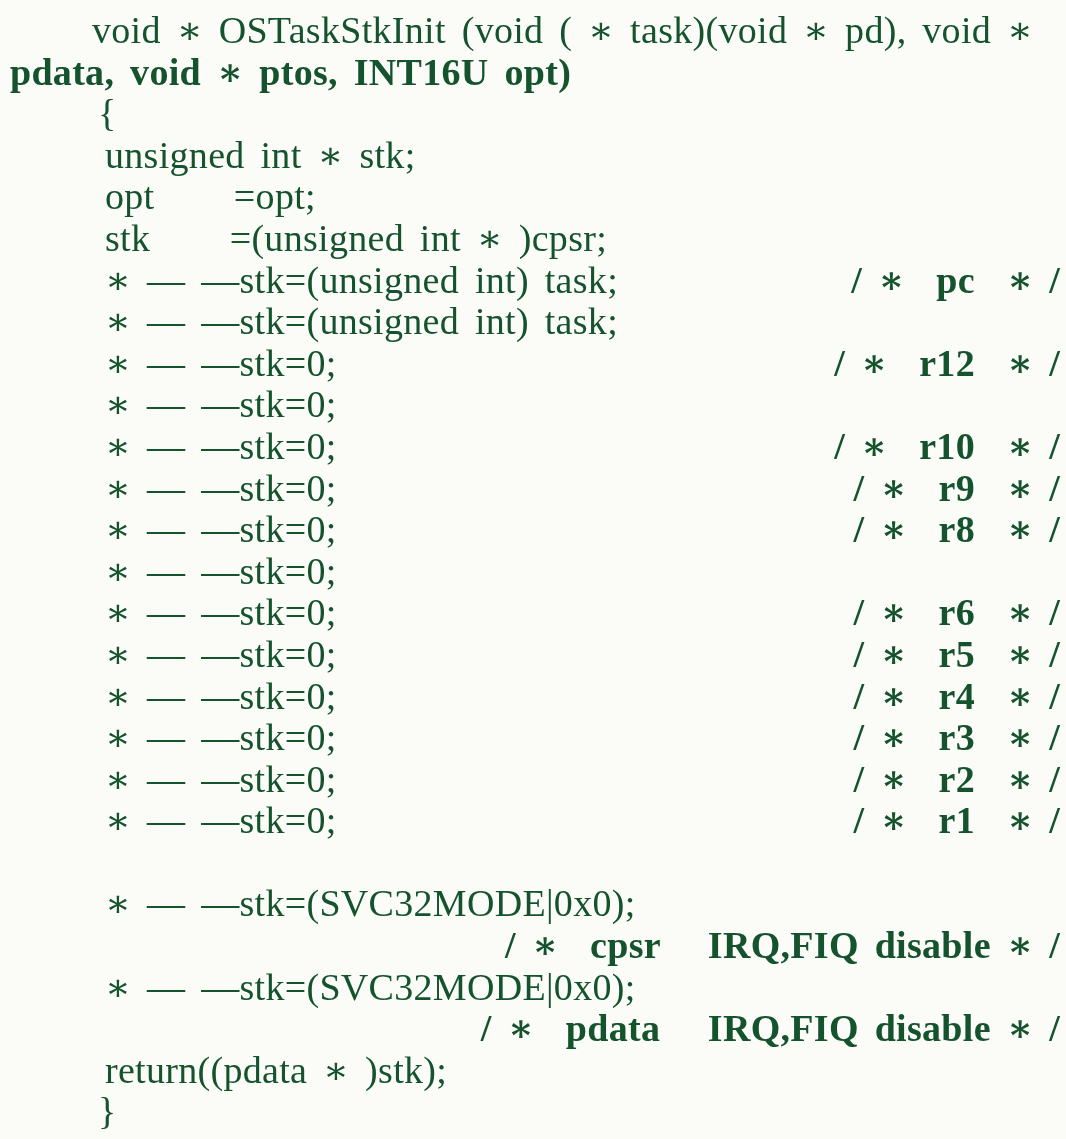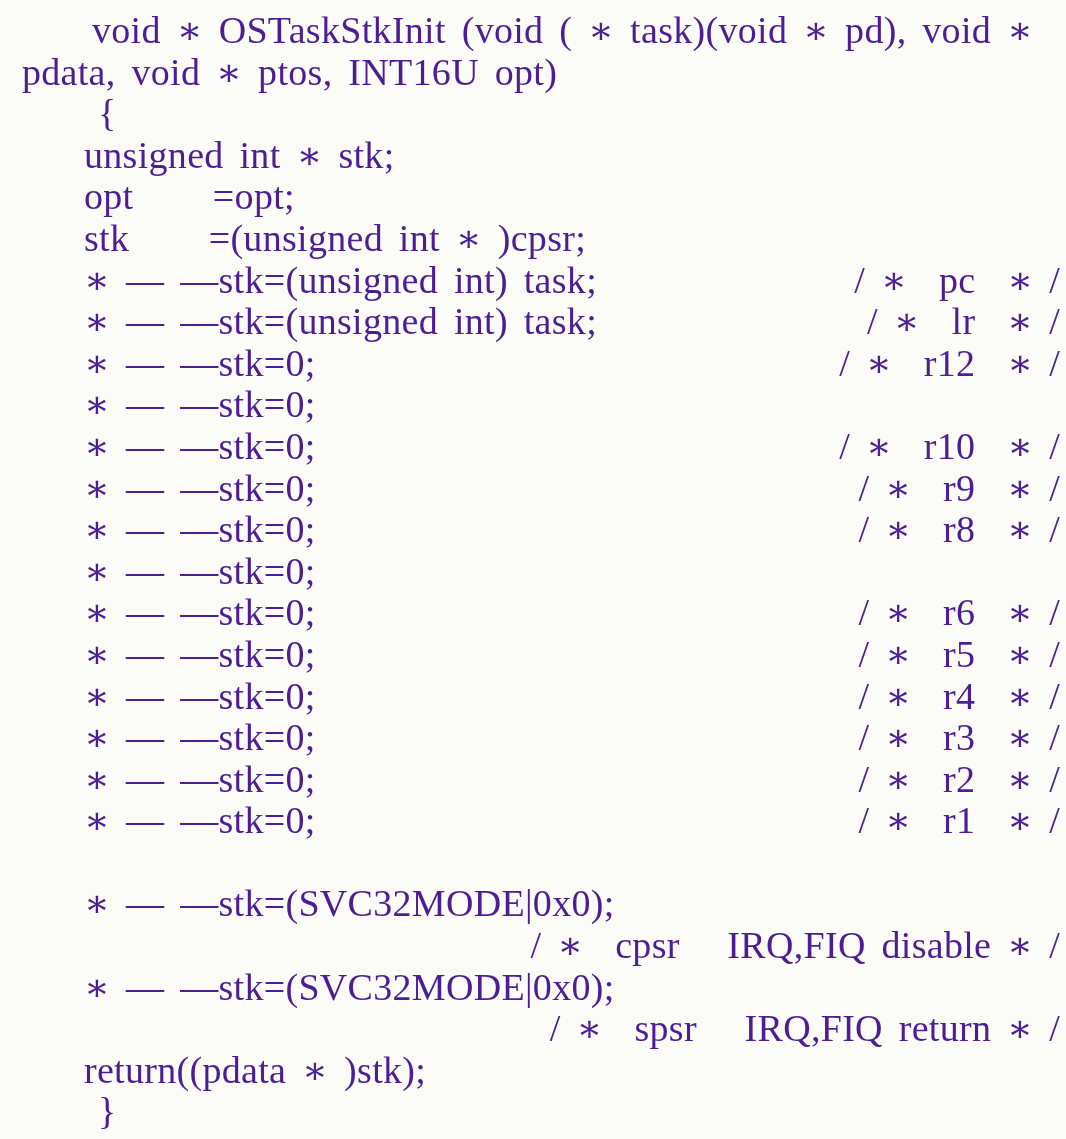--- a/index.html
+++ b/index.html
@@ -8,66 +8,66 @@
     background: #fbfbf7;
   }
   .page {
     position: relative;
     width: 1066px;
     height: 1139px;
     box-sizing: border-box;
     padding-top: 10px;
     overflow: hidden;
     background: #fbfbf7;
-    color: #4c1d95;
+    color: #14532d;
     font-family: "Liberation Serif", "DejaVu Serif", serif;
     font-size: 38px;
     letter-spacing: 0.3px;
     word-spacing: 0.16em;
   }
   .row {
     display: flex;
     align-items: baseline;
     height: 41.6px;
     line-height: 41.6px;
     box-sizing: border-box;
     padding-right: 6px;
     white-space: pre;
   }
   .code    { white-space: pre; }
-  .comment { margin-left: auto; white-space: pre; }
+  .comment { margin-left: auto; white-space: pre; font-weight: bold; }
   .i-hang1 { padding-left: 92px; }
-  .i-hang2 { padding-left: 22px; }
+  .i-hang2 { padding-left: 10px; font-weight: bold; }
   .i-brace { padding-left: 98px; }
-  .i-body  { padding-left: 84px; }
+  .i-body  { padding-left: 105px; }
 </style>
 </head>
 <body>
 
 <main class="page">
   <div class="row i-hang1"><span class="code">void ∗ OSTaskStkInit (void ( ∗ task)(void ∗ pd), void ∗</span><span class="comment"></span></div>
   <div class="row i-hang2"><span class="code">pdata, void ∗ ptos, INT16U opt)</span><span class="comment"></span></div>
   <div class="row i-brace"><span class="code">{</span><span class="comment"></span></div>
   <div class="row i-body"><span class="code">unsigned int ∗ stk;</span><span class="comment"></span></div>
   <div class="row i-body"><span class="code">opt     =opt;</span><span class="comment"></span></div>
   <div class="row i-body"><span class="code">stk     =(unsigned int ∗ )cpsr;</span><span class="comment"></span></div>
   <div class="row i-body"><span class="code">∗ — —stk=(unsigned int) task;</span><span class="comment">/ ∗  pc  ∗ /</span></div>
-  <div class="row i-body"><span class="code">∗ — —stk=(unsigned int) task;</span><span class="comment">/ ∗  lr  ∗ /</span></div>
+  <div class="row i-body"><span class="code">∗ — —stk=(unsigned int) task;</span></div>
   <div class="row i-body"><span class="code">∗ — —stk=0;</span><span class="comment">/ ∗  r12  ∗ /</span></div>
   <div class="row i-body"><span class="code">∗ — —stk=0;</span></div>
   <div class="row i-body"><span class="code">∗ — —stk=0;</span><span class="comment">/ ∗  r10  ∗ /</span></div>
   <div class="row i-body"><span class="code">∗ — —stk=0;</span><span class="comment">/ ∗  r9  ∗ /</span></div>
   <div class="row i-body"><span class="code">∗ — —stk=0;</span><span class="comment">/ ∗  r8  ∗ /</span></div>
   <div class="row i-body"><span class="code">∗ — —stk=0;</span></div>
   <div class="row i-body"><span class="code">∗ — —stk=0;</span><span class="comment">/ ∗  r6  ∗ /</span></div>
   <div class="row i-body"><span class="code">∗ — —stk=0;</span><span class="comment">/ ∗  r5  ∗ /</span></div>
   <div class="row i-body"><span class="code">∗ — —stk=0;</span><span class="comment">/ ∗  r4  ∗ /</span></div>
   <div class="row i-body"><span class="code">∗ — —stk=0;</span><span class="comment">/ ∗  r3  ∗ /</span></div>
   <div class="row i-body"><span class="code">∗ — —stk=0;</span><span class="comment">/ ∗  r2  ∗ /</span></div>
   <div class="row i-body"><span class="code">∗ — —stk=0;</span><span class="comment">/ ∗  r1  ∗ /</span></div>
   <div class="row i-body"></div>
   <div class="row i-body"><span class="code">∗ — —stk=(SVC32MODE|0x0);</span><span class="comment"></span></div>
   <div class="row i-body"><span class="code"></span><span class="comment">/ ∗  cpsr   IRQ,FIQ disable ∗ /</span></div>
   <div class="row i-body"><span class="code">∗ — —stk=(SVC32MODE|0x0);</span><span class="comment"></span></div>
-  <div class="row i-body"><span class="code"></span><span class="comment">/ ∗  spsr   IRQ,FIQ return ∗ /</span></div>
+  <div class="row i-body"><span class="code"></span><span class="comment">/ ∗  pdata   IRQ,FIQ disable ∗ /</span></div>
   <div class="row i-body"><span class="code">return((pdata ∗ )stk);</span><span class="comment"></span></div>
   <div class="row i-brace"><span class="code">}</span><span class="comment"></span></div>
 </main>
 
 </body></html>

